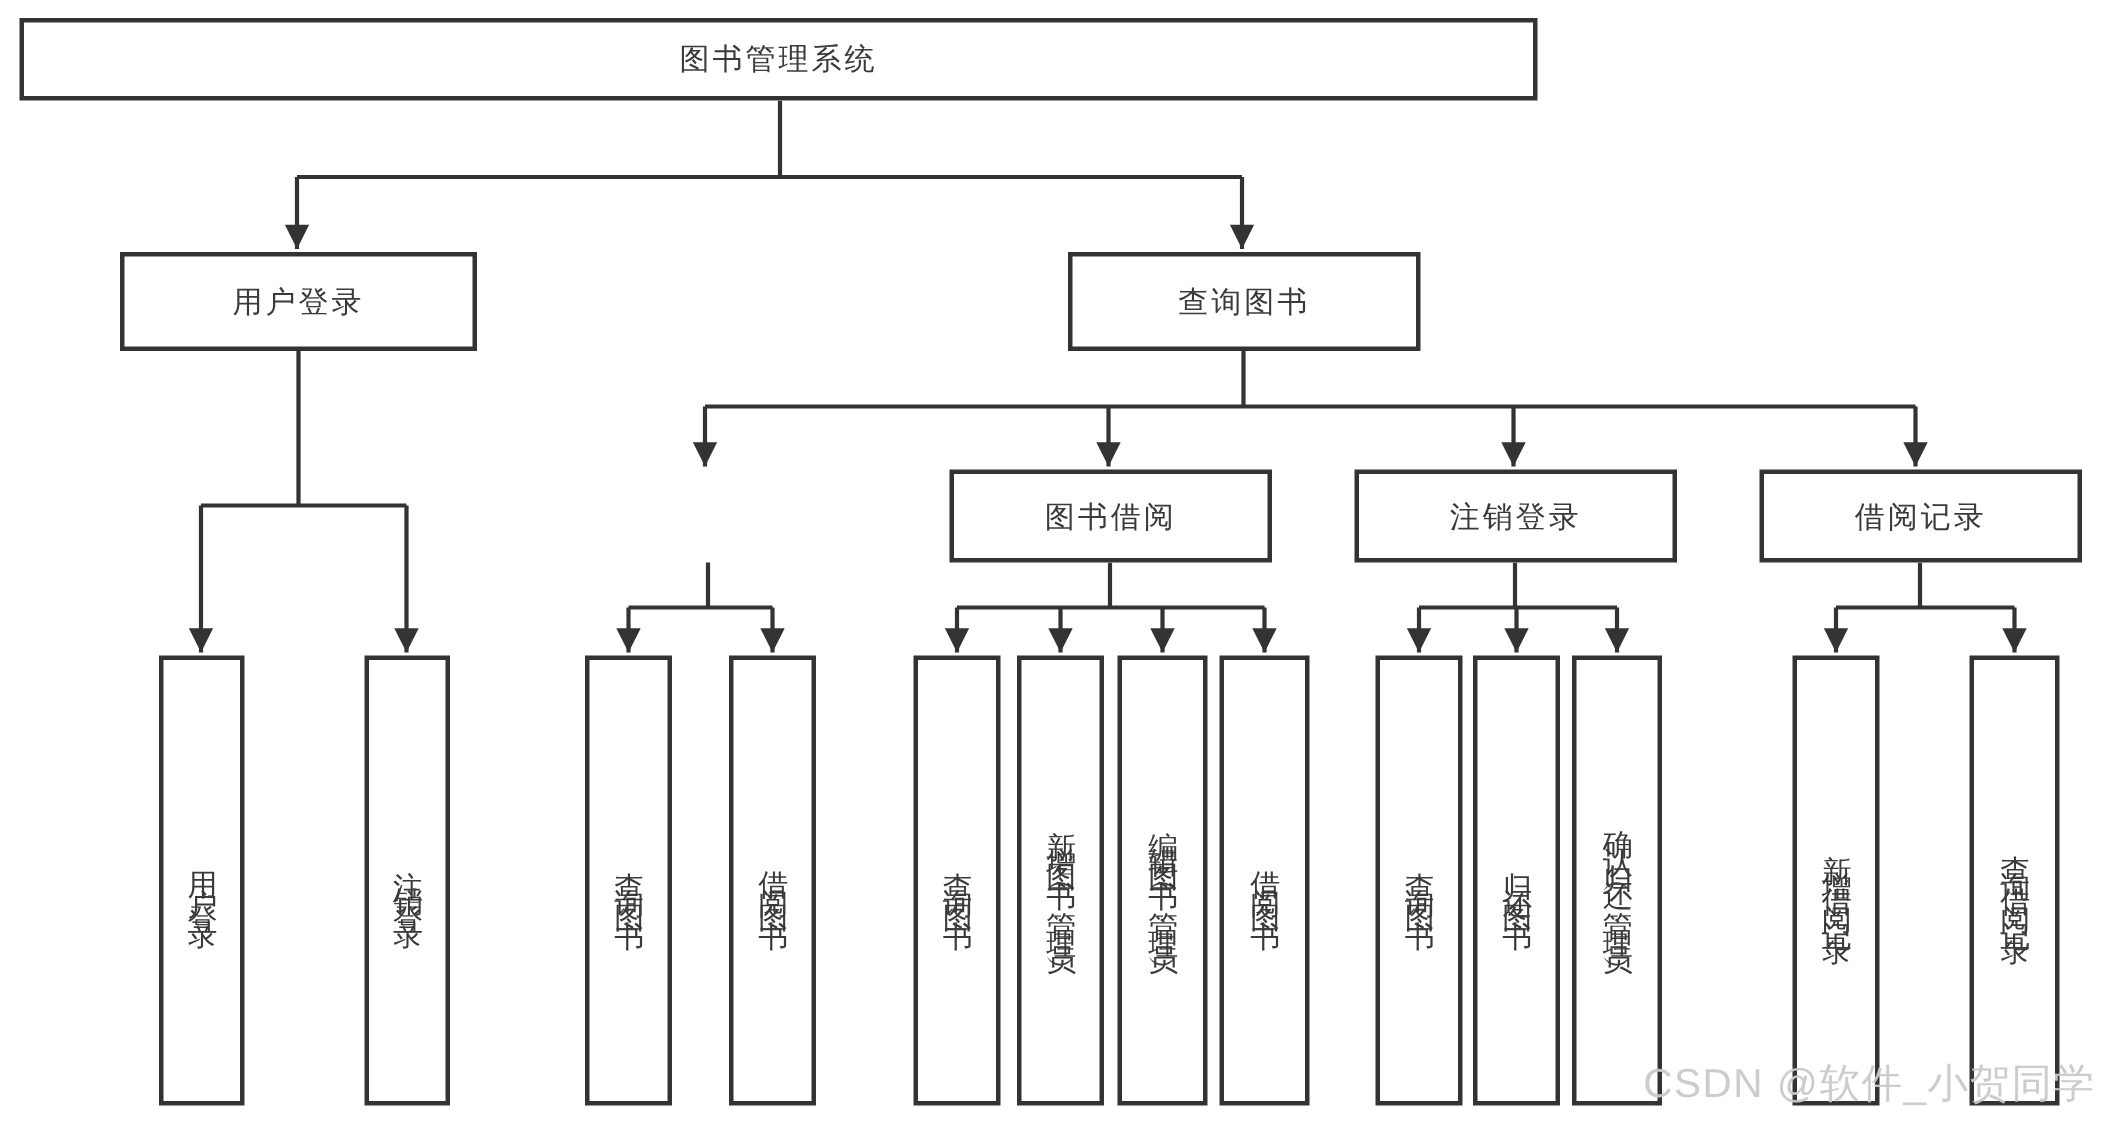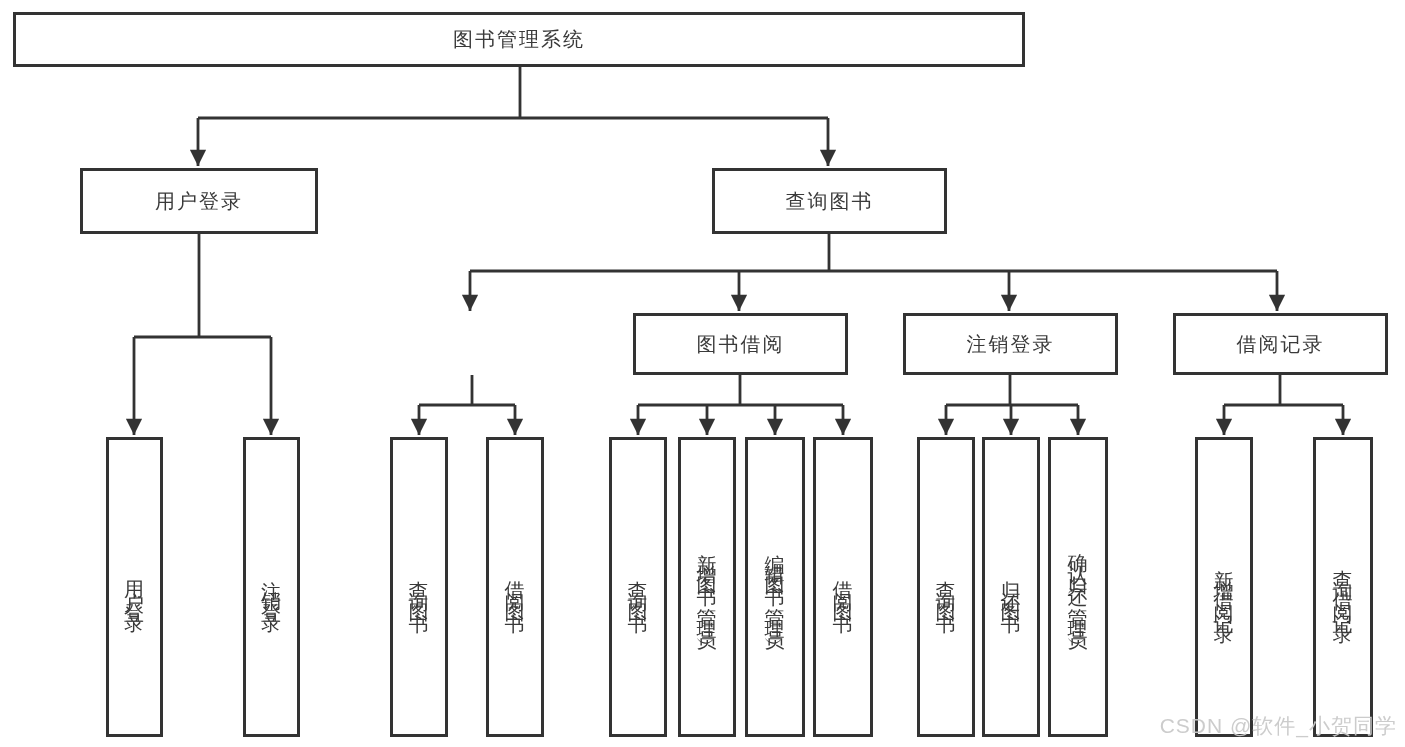--- a/index.html
+++ b/index.html
@@ -31,21 +31,21 @@
     writing-mode:vertical-rl;
     text-orientation:mixed;
     font-size:20px;
     line-height:1;
     letter-spacing:11px;
     color:#3a3a3a;
   }
   .watermark{
     position:absolute;
     right:8px;bottom:7px;
-    font-size:21px;
+    font-size:27px;
     letter-spacing:1px;
     color:rgba(201,201,201,0.95);
     z-index:5;
     white-space:nowrap;
   }
 </style>
 </head>
 <body>
 
 <div class="canvas">

